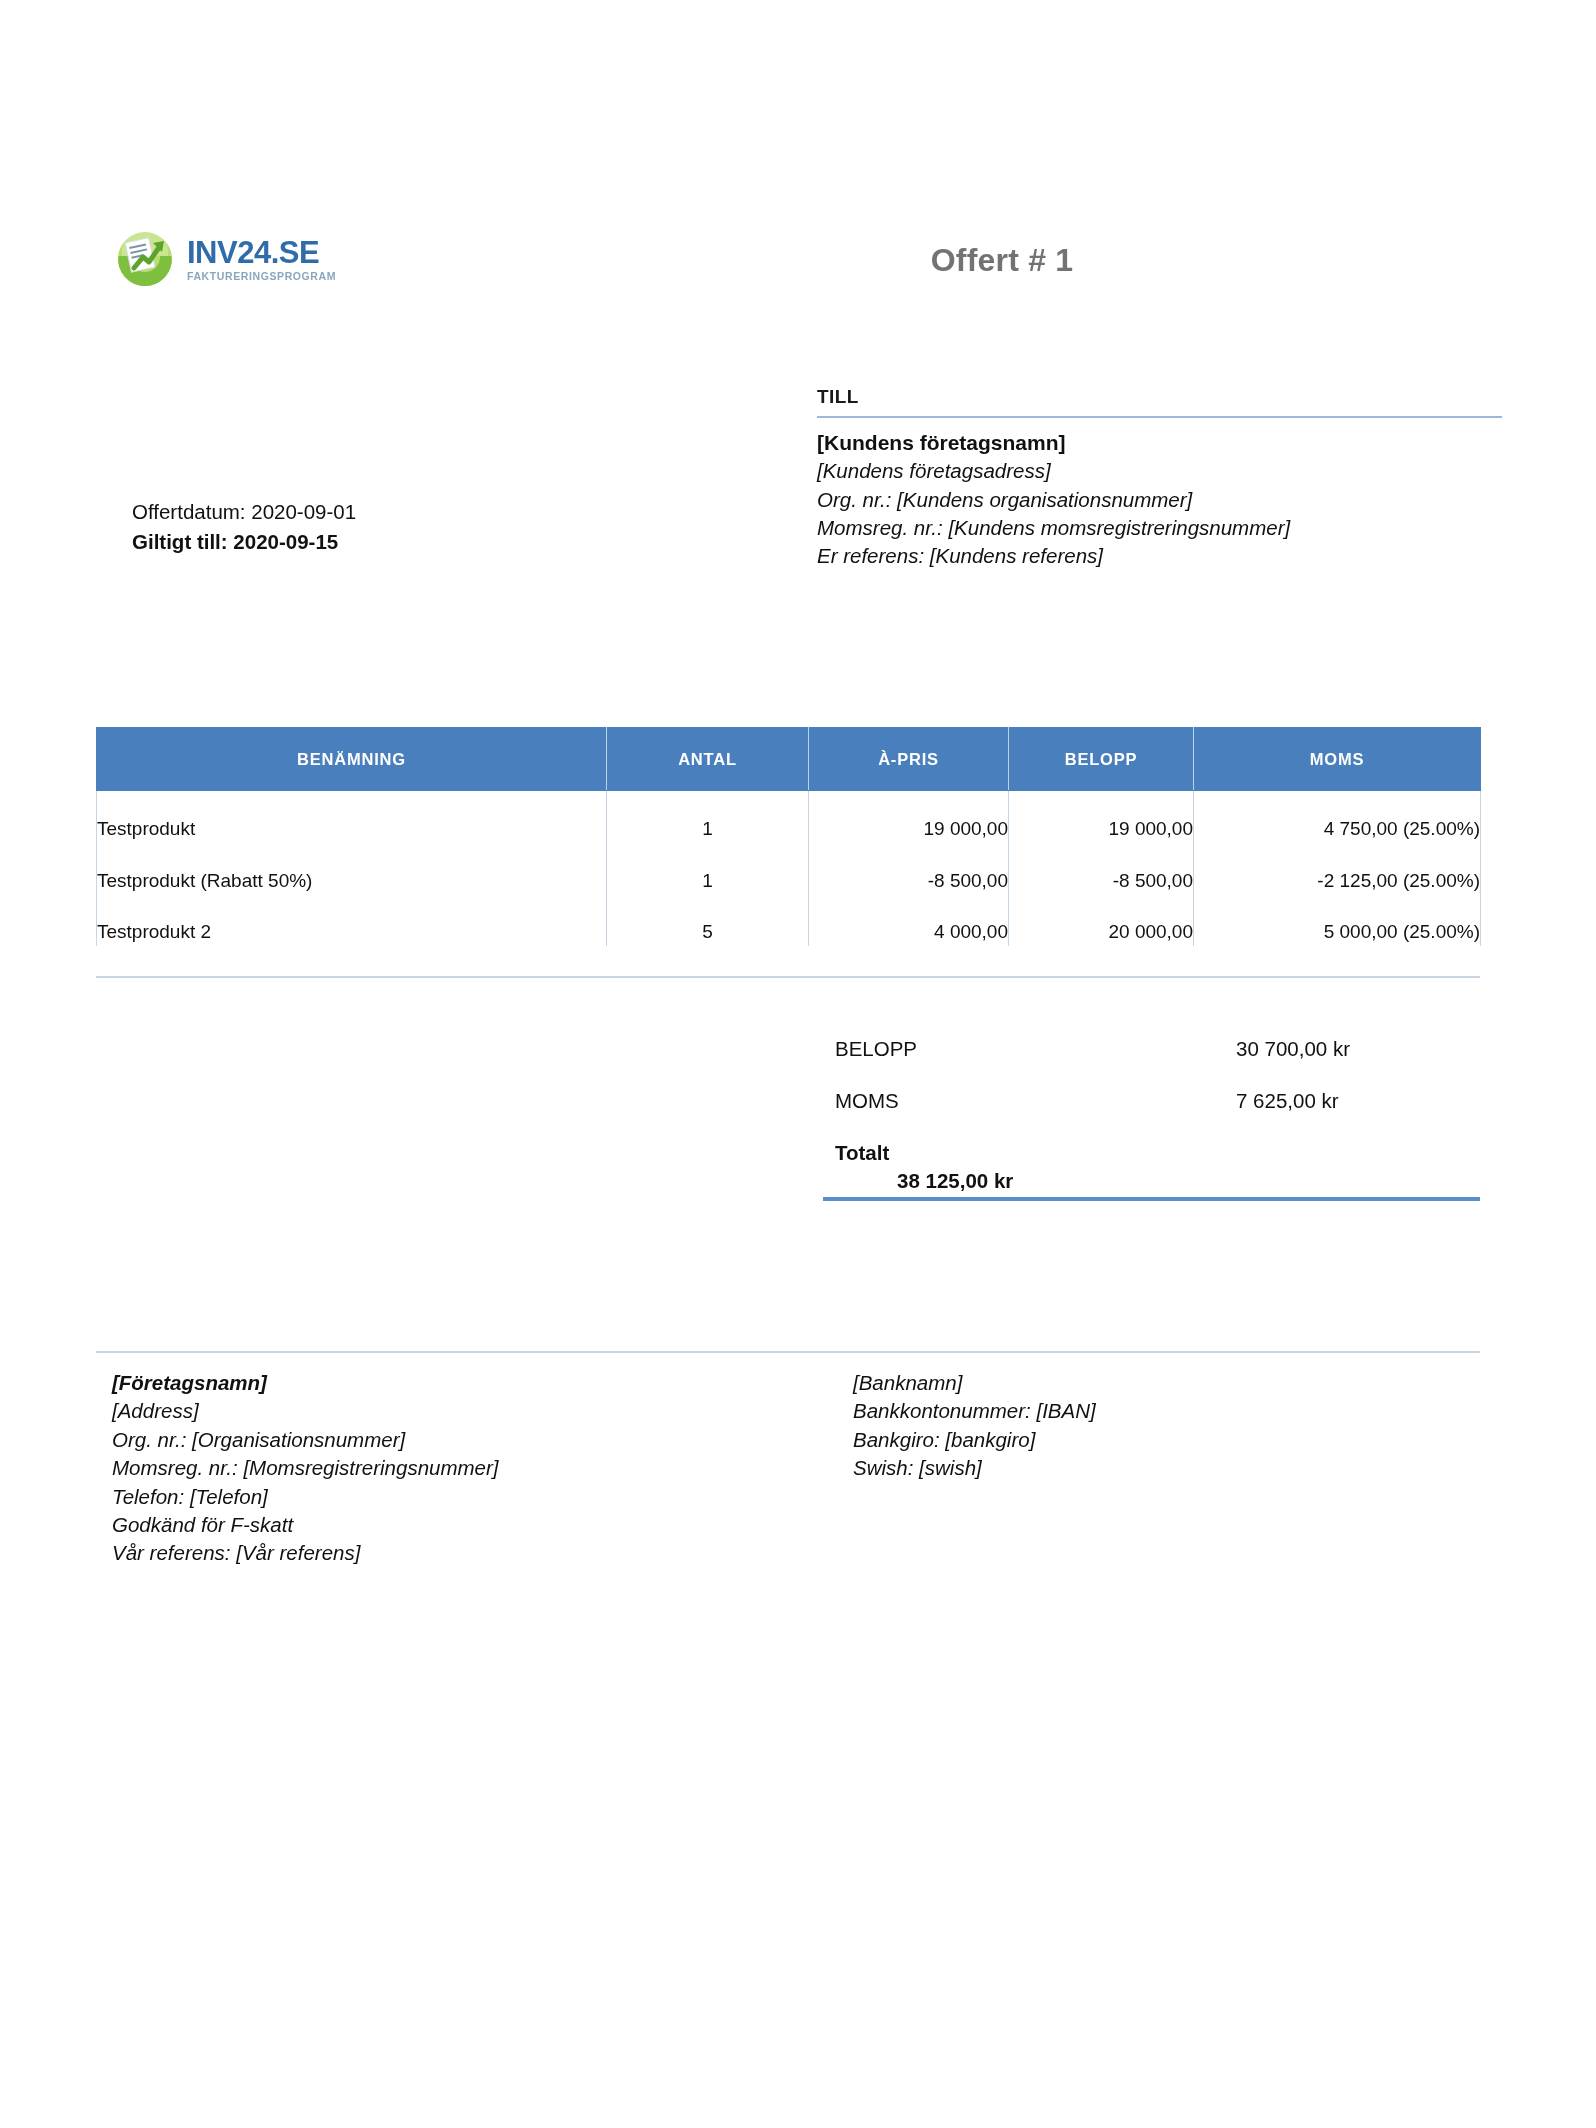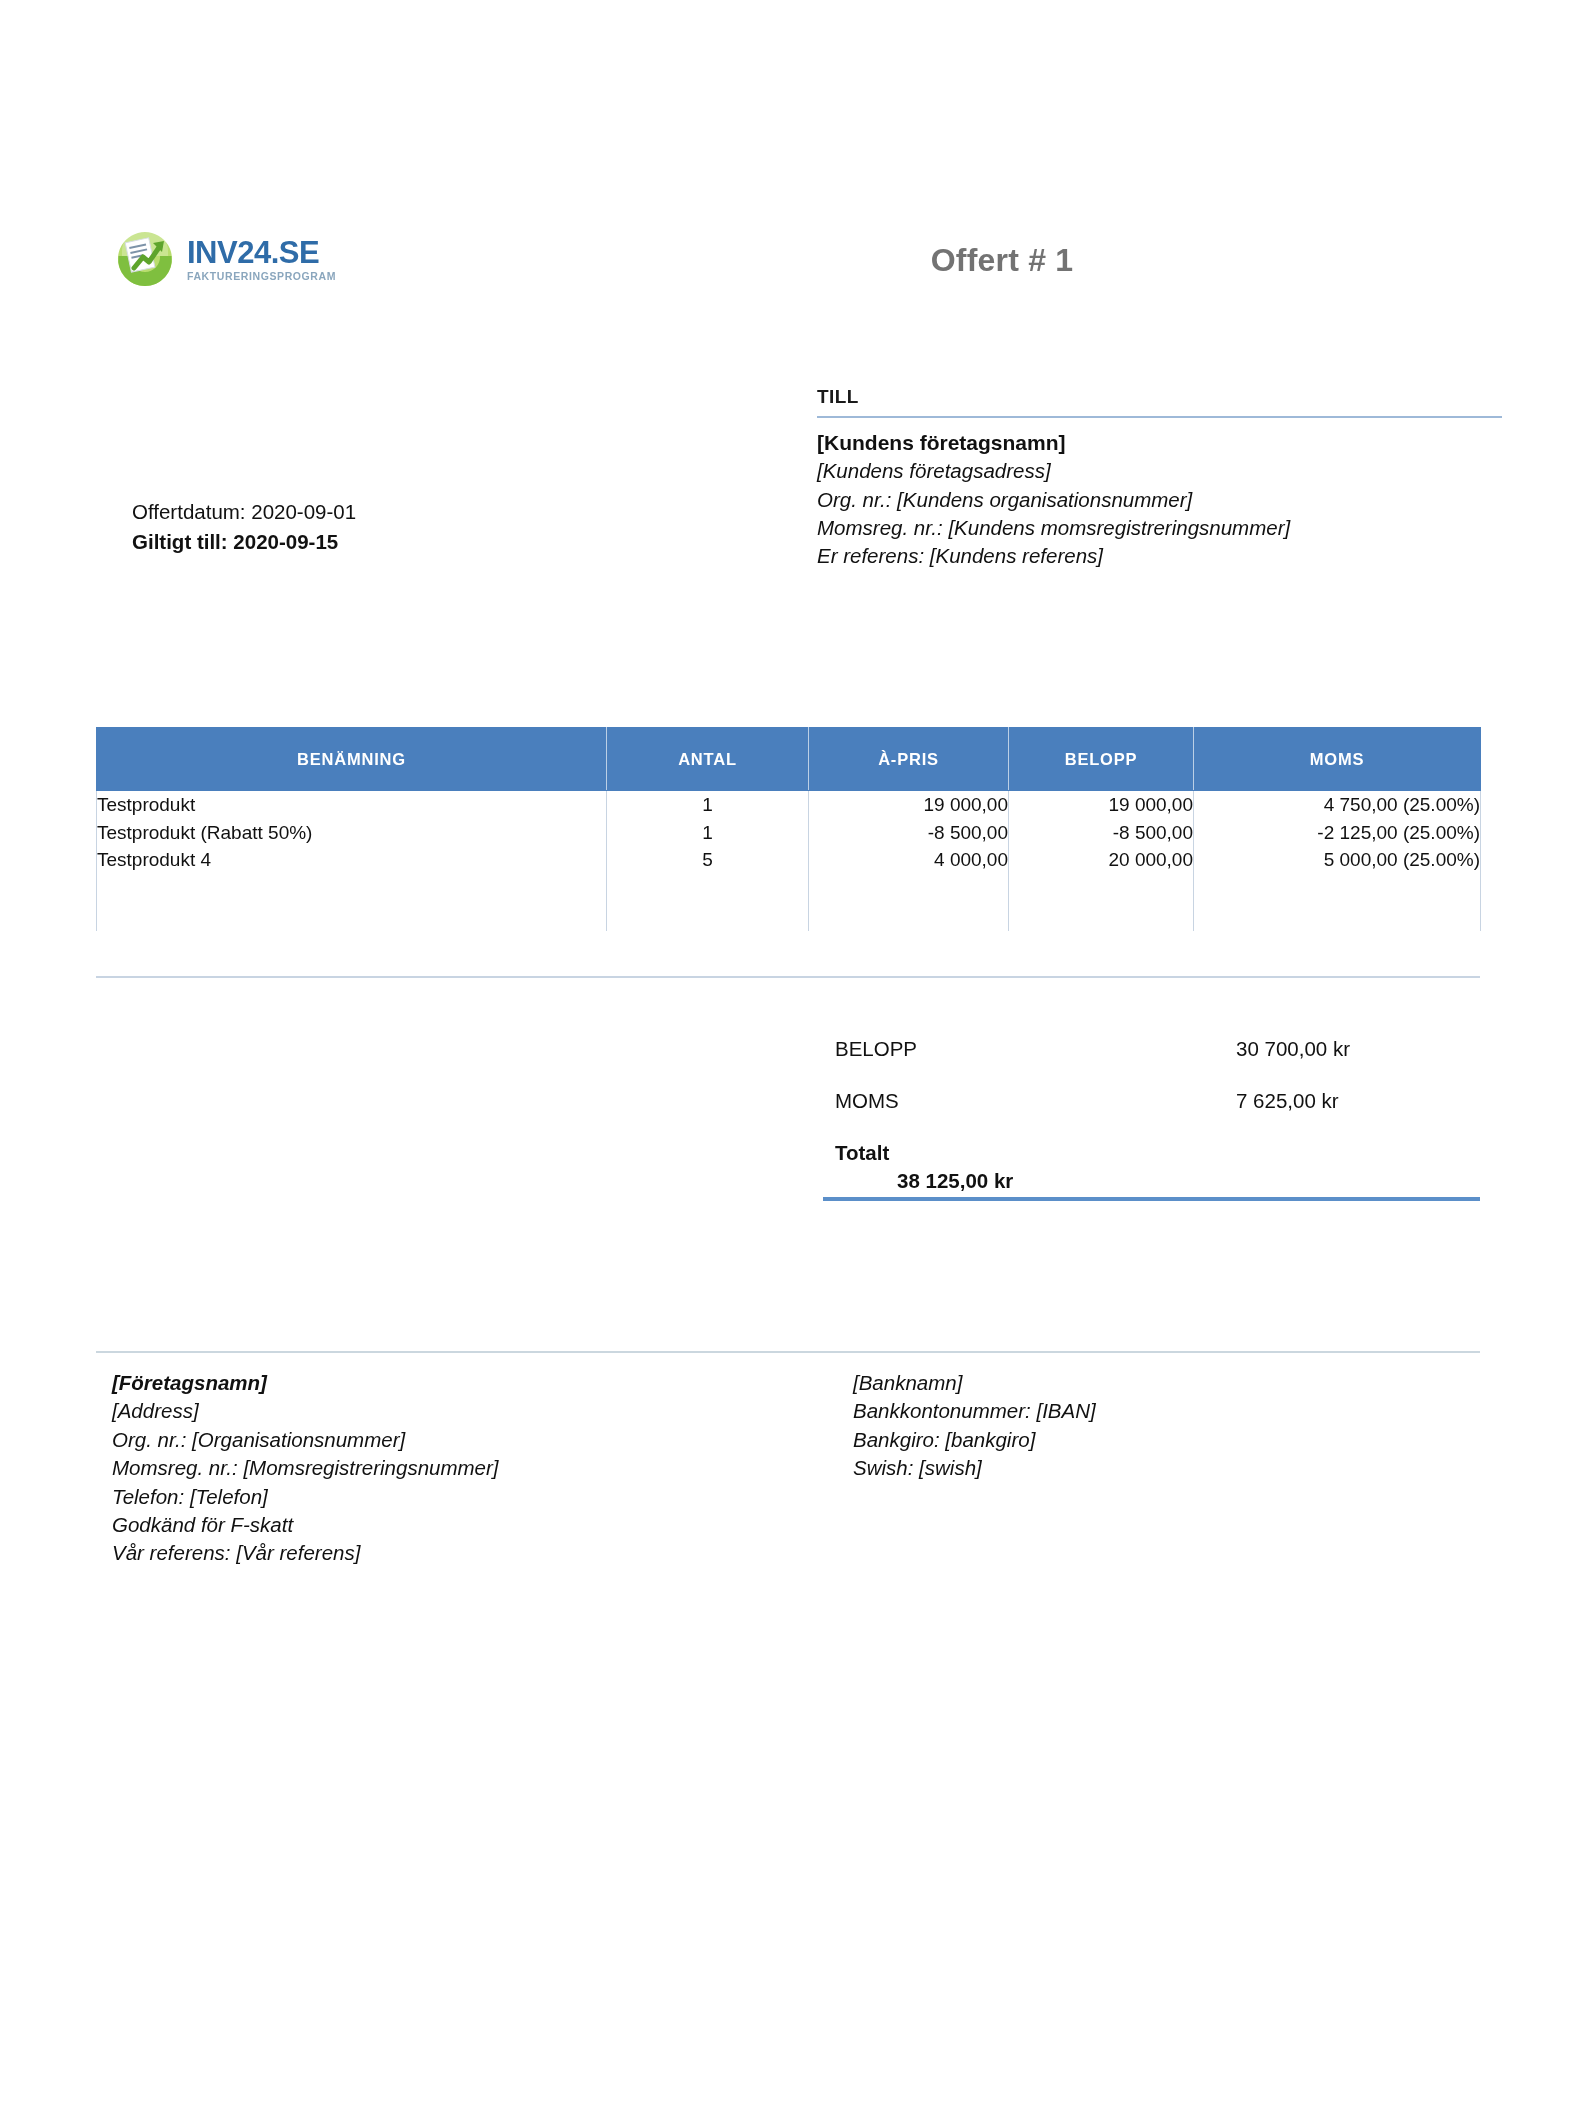--- a/index.html
+++ b/index.html
@@ -168,20 +168,21 @@
     height: 140px;
   }
   .cell-pad-left  { padding-left: 16px; text-align: left; }
   .cell-center    { text-align: center; }
   .cell-right     { text-align: right; padding-right: 18px; }
   .cell-right-m   { text-align: right; padding-right: 34px; }
 
   .stack-line {
     line-height: 1.45;
     white-space: nowrap;
+    margin-top: 24px;
   }
   .table-bottom-rule {
     position: absolute;
     left: 96px;
     top: 976px;
     width: 1384px;
     height: 2px;
     background: #c8d4e2;
   }
 
@@ -312,21 +313,21 @@
         <th>À-PRIS</th>
         <th>BELOPP</th>
         <th>MOMS</th>
       </tr>
     </thead>
     <tbody>
       <tr>
         <td class="items-body-cell cell-pad-left">
           <div class="stack-line">Testprodukt</div>
           <div class="stack-line">Testprodukt (Rabatt 50%)</div>
-          <div class="stack-line">Testprodukt 4</div>
+          <div class="stack-line">Testprodukt 2</div>
         </td>
         <td class="items-body-cell cell-center">
           <div class="stack-line">1</div>
           <div class="stack-line">1</div>
           <div class="stack-line">5</div>
         </td>
         <td class="items-body-cell cell-right">
           <div class="stack-line">19 000,00</div>
           <div class="stack-line">-8 500,00</div>
           <div class="stack-line">4 000,00</div>

